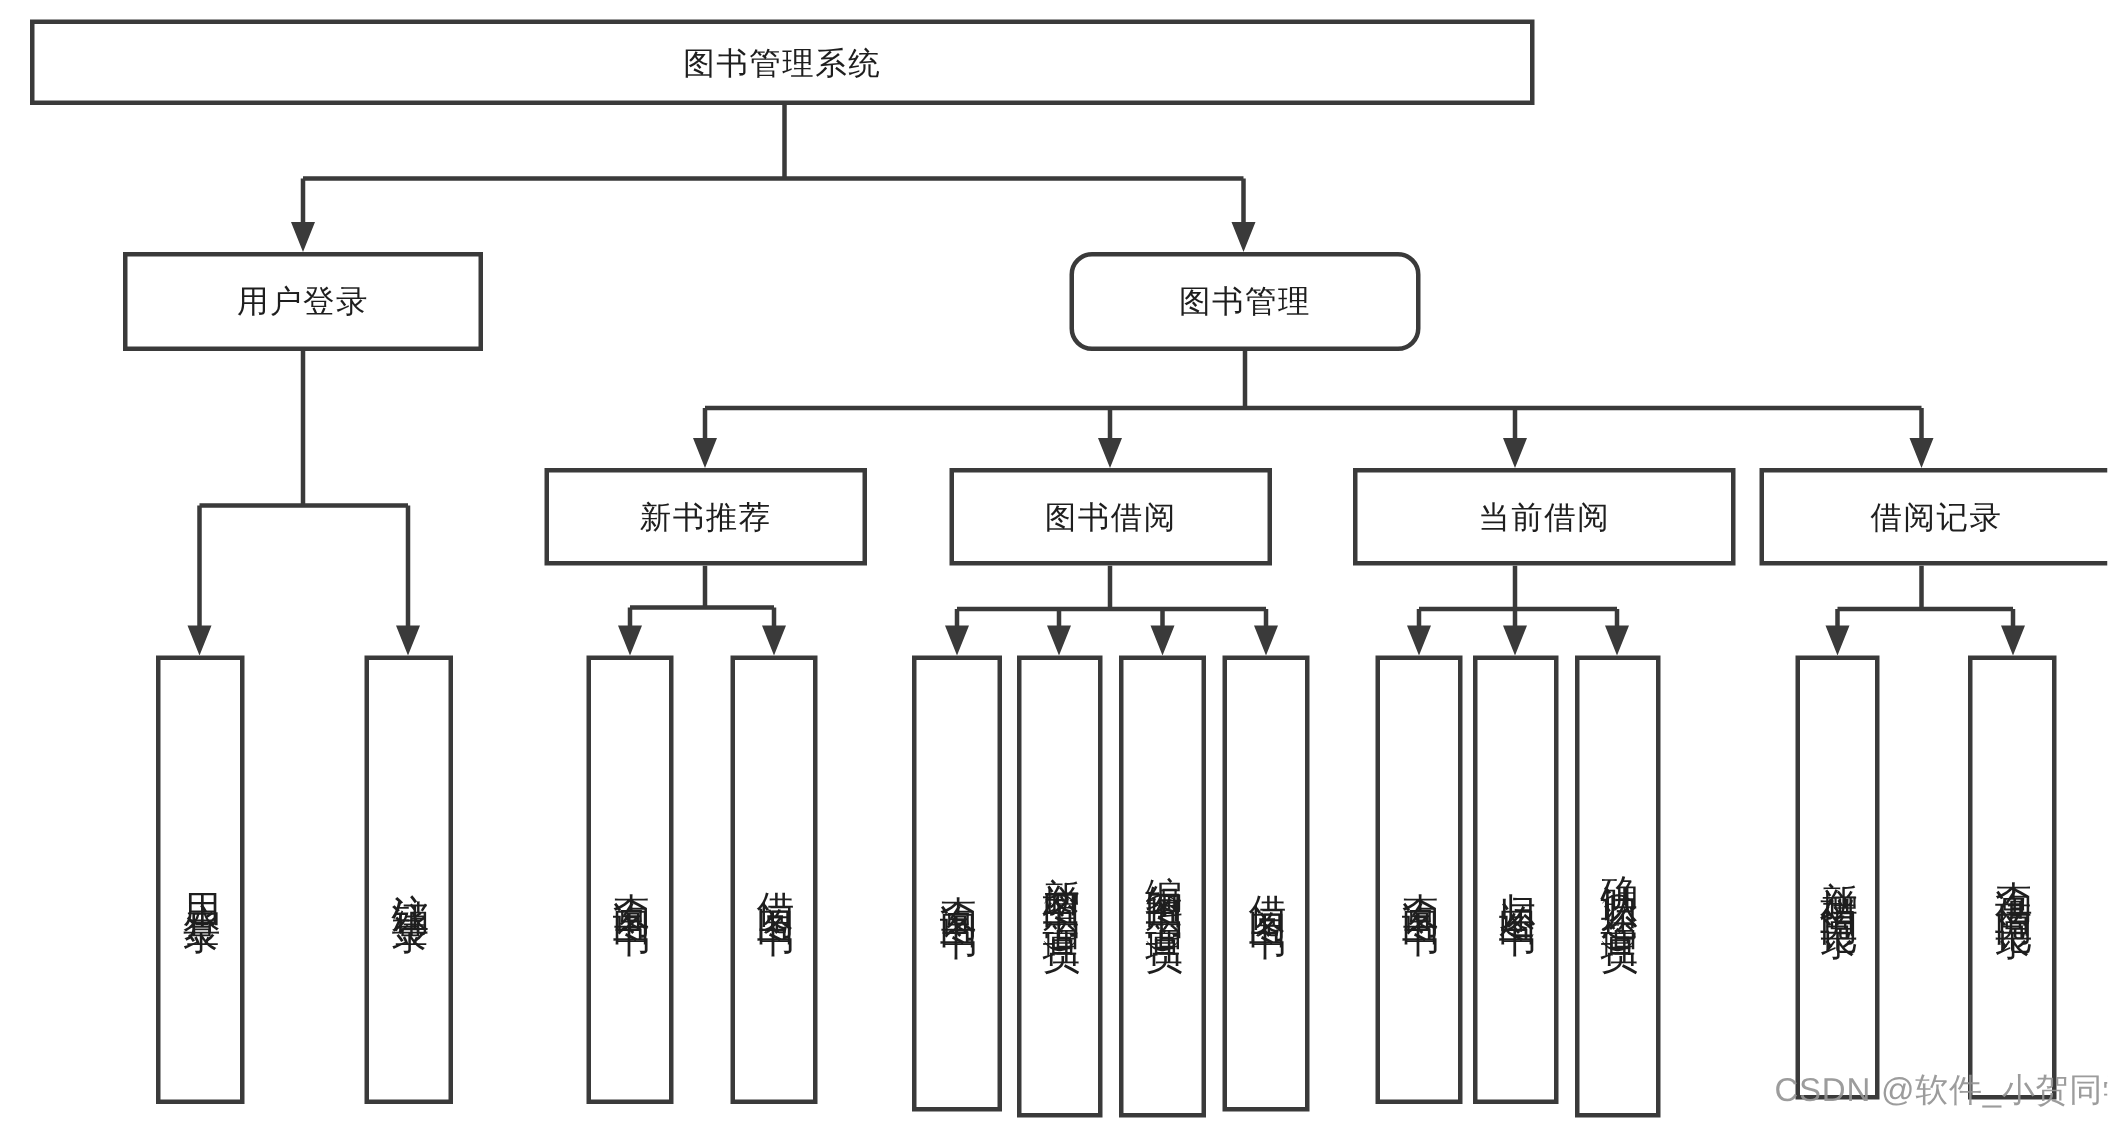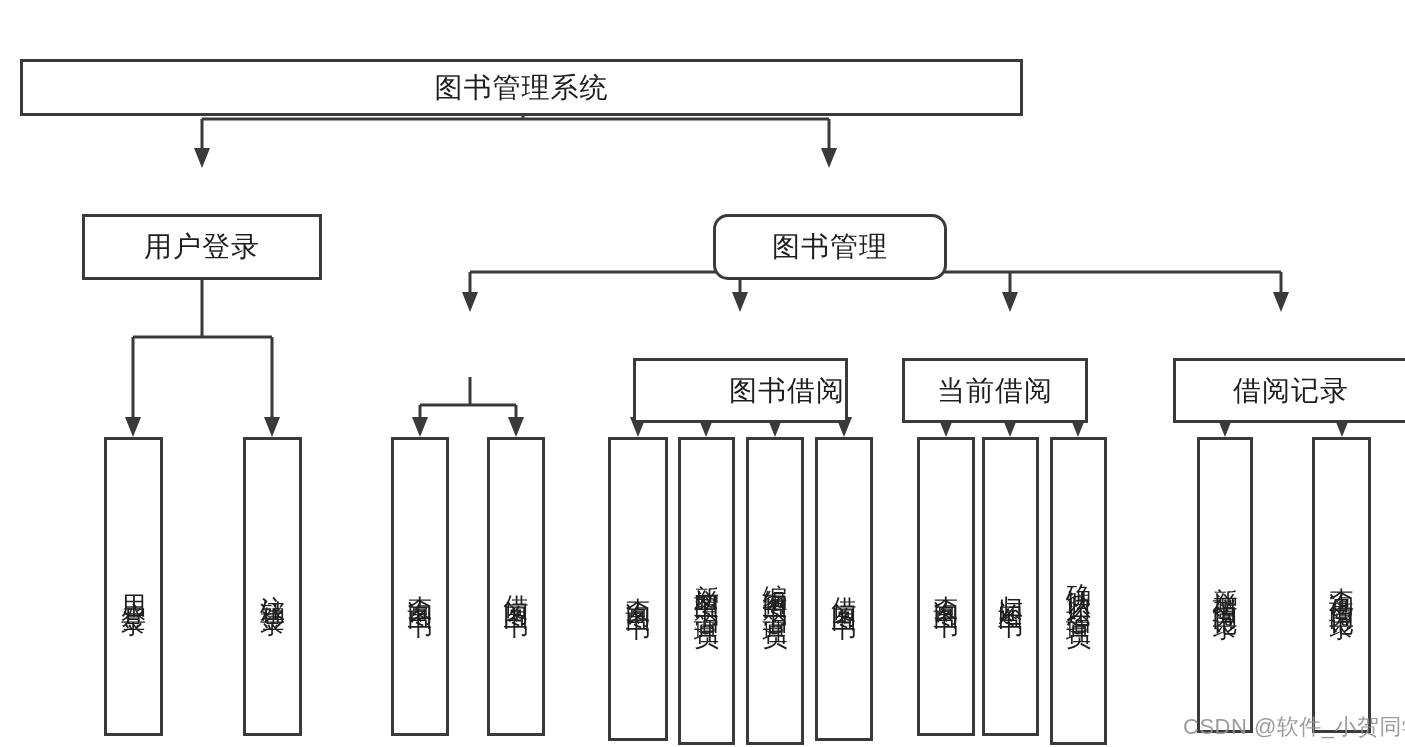--- a/index.html
+++ b/index.html
@@ -14,24 +14,23 @@
   .node{
     position:absolute;
     box-sizing:border-box;
     background:#ffffff;
     border:3px solid #3a3a3a;
     color:#1e1e1e;
     display:flex;align-items:center;justify-content:center;
     z-index:2;
   }
   .hbox{
-    font-size:28px;
+    font-size:21px;
     letter-spacing:1px;
     white-space:nowrap;
-    margin-top:46px;
   }
   .vbox{
     font-size:25px;
   }
   .vbox .vtext{
     writing-mode:vertical-rl;
     text-orientation:mixed;
     letter-spacing:6px;
     line-height:1;
     white-space:nowrap;
@@ -98,24 +97,27 @@
     <span>图书管理系统</span>
   </div>
 
   <div class="node hbox" style="left:82px;top:168px;width:240px;height:66px;">
     <span>用户登录</span>
   </div>
   <div class="node hbox" style="left:713px;top:168px;width:234px;height:66px;border-radius:15px;">
     <span>图书管理</span>
   </div>
 
-  <div class="node hbox" style="left:633px;top:312px;width:215px;height:65px;justify-content:flex-end;">
+  <div class="node hbox" style="left:363px;top:312px;width:215px;height:65px;">
+    <span>新书推荐</span>
+  </div>
+  <div class="node hbox" style="left:633px;top:312px;width:215px;height:65px;">
     <span>图书借阅</span>
   </div>
-  <div class="node hbox" style="left:902px;top:312px;width:186px;height:65px;">
+  <div class="node hbox" style="left:902px;top:312px;width:255px;height:65px;">
     <span>当前借阅</span>
   </div>
   <div class="node hbox" style="left:1173px;top:312px;width:236px;height:65px;">
     <span>借阅记录</span>
   </div>
 
   <div class="node vbox" style="left:104px;top:437px;width:59px;height:299px;">
     <span class="vtext">用户登录</span>
   </div>
   <div class="node vbox" style="left:243px;top:437px;width:59px;height:299px;">

